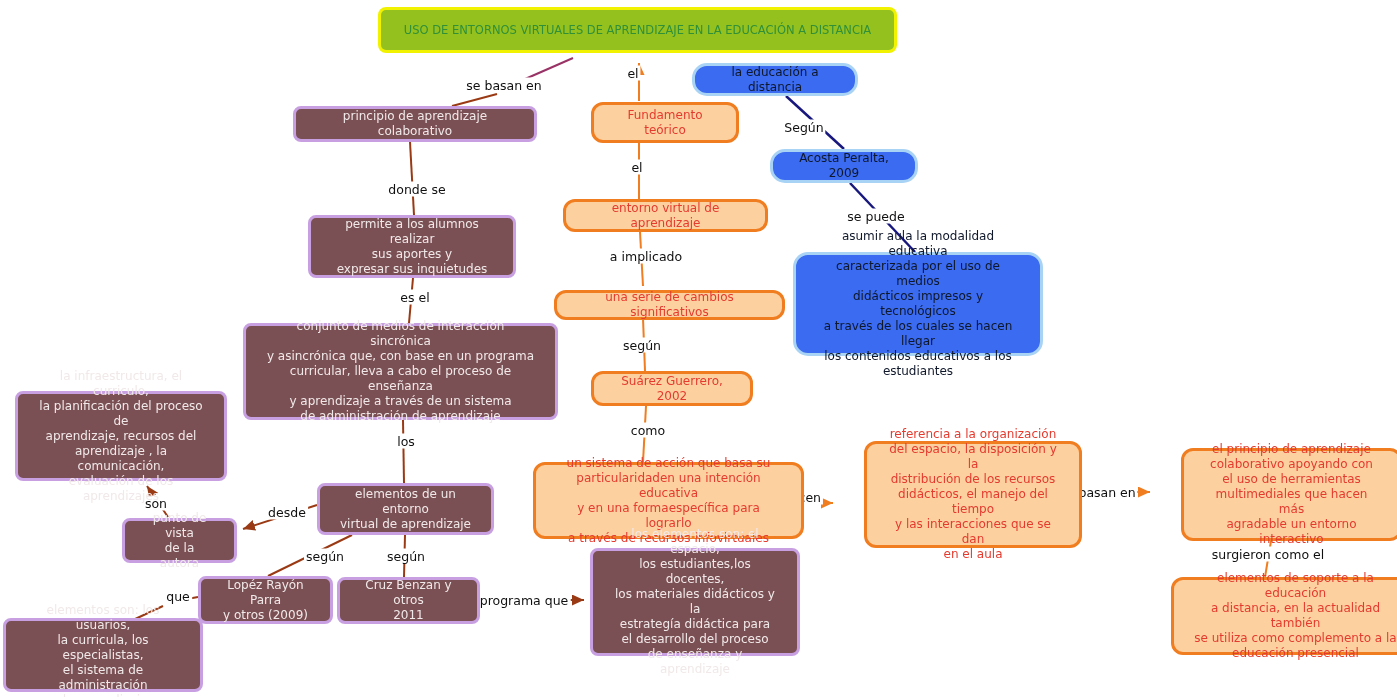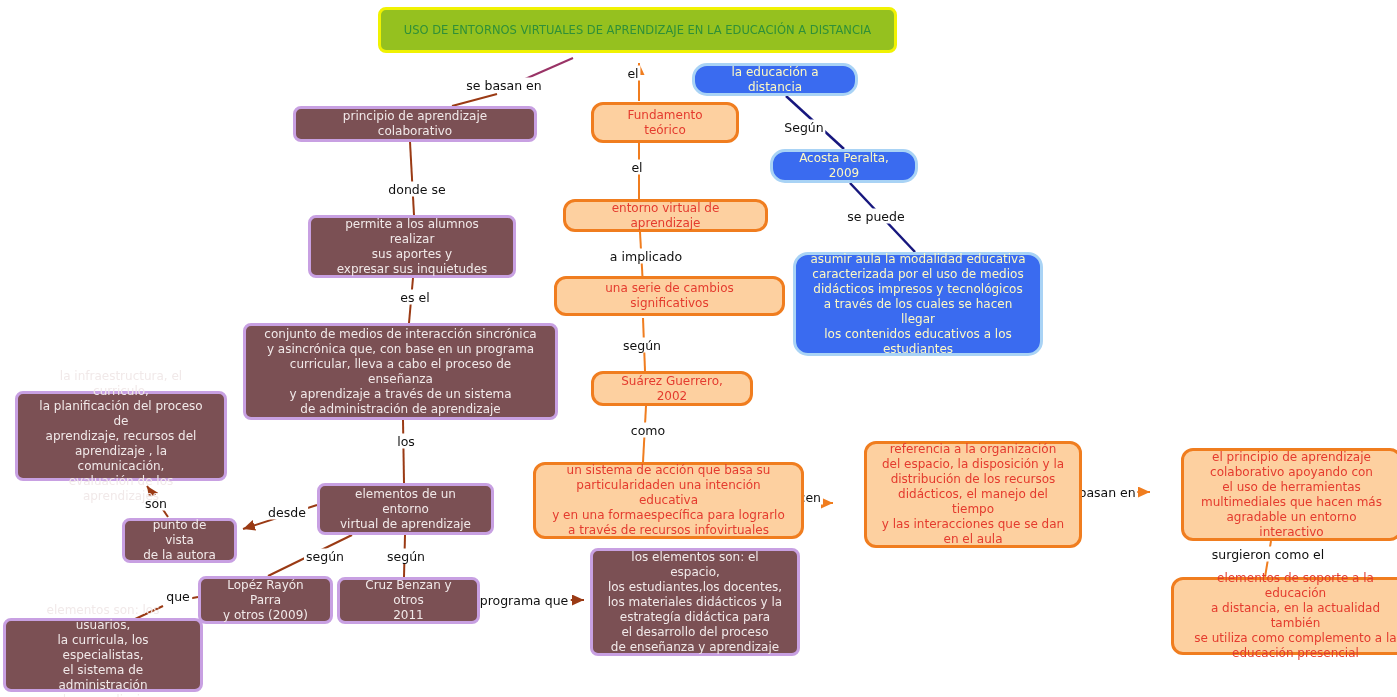--- a/index.html
+++ b/index.html
@@ -4,26 +4,26 @@
 <style>
   html,body{margin:0;padding:0;background:#ffffff;}
   #canvas{
     position:relative;width:1397px;height:697px;background:#ffffff;overflow:hidden;
     font-family:"DejaVu Sans","Liberation Sans",sans-serif;
   }
   #wires{position:absolute;left:0;top:0;z-index:0;}
   .node{
     position:absolute;box-sizing:border-box;z-index:2;
     display:flex;align-items:center;justify-content:center;text-align:center;
-    white-space:pre-line;font-size:12px;line-height:1.25;padding:2px 12px;
+    white-space:pre-line;font-size:12px;line-height:1.25;padding:2px 19px;
   }
   .n-title{background:#95C11F;border:3px solid #F0F202;border-radius:8px;color:#2F9038;font-size:11.5px;}
   .n-brown{background:#7B5054;border:3px solid #C8A0E2;border-radius:8px;color:#F1E9E9;}
   .n-orange{background:#FDD0A0;border:3px solid #F07D1F;border-radius:12px;color:#E43B2E;margin-left:26px;}
-  .n-blue{background:#3A6BF0;border:3px solid #A9D3F5;border-radius:15px;color:#fef9c3;}
+  .n-blue{background:#3A6BF0;border:3px solid #A9D3F5;border-radius:15px;color:#0f172a;}
   .lbl{
     position:absolute;z-index:1;transform:translate(-50%,-50%);
     background:#ffffff;padding:0 2px;font-size:12.5px;color:#101010;white-space:nowrap;
   }
 </style>
 </head>
 <body>
 
 <div id="canvas">
 
@@ -95,21 +95,21 @@
   <div class="node n-blue" style="left:692px;top:63px;width:166px;height:33px">la educación a distancia</div>
 
   <div class="node n-blue" style="left:770px;top:149px;width:148px;height:34px">Acosta Peralta, 2009</div>
 
   <div class="node n-orange" style="left:537px;top:199px;width:205px;height:33px">entorno virtual de aprendizaje</div>
 
   <div class="node n-brown" style="left:308px;top:215px;width:208px;height:63px">permite a los alumnos realizar
 sus aportes y
 expresar sus inquietudes</div>
 
-  <div class="node n-orange" style="left:528px;top:276px;width:231px;height:40px">una serie de cambios significativos</div>
+  <div class="node n-orange" style="left:528px;top:290px;width:231px;height:30px">una serie de cambios significativos</div>
 
   <div class="node n-blue" style="left:793px;top:252px;width:250px;height:104px">asumir aula la modalidad educativa
 caracterizada por el uso de medios
 didácticos impresos y tecnológicos
 a través de los cuales se hacen llegar
 los contenidos educativos a los
 estudiantes</div>
 
   <div class="node n-brown" style="left:243px;top:323px;width:315px;height:97px">conjunto de medios de interacción sincrónica
 y asincrónica que, con base en un programa

